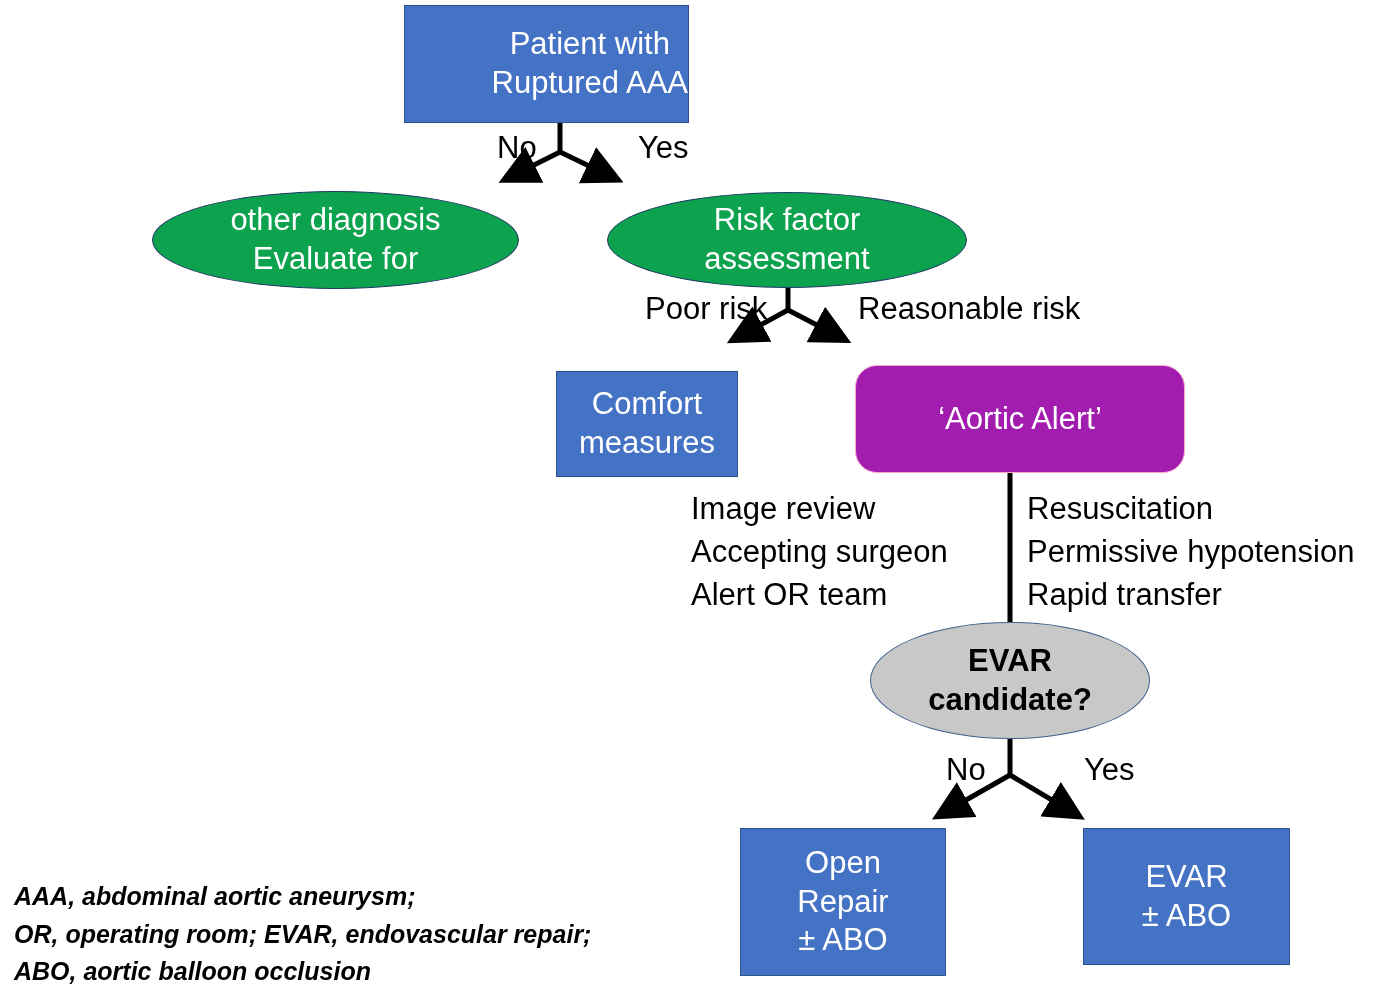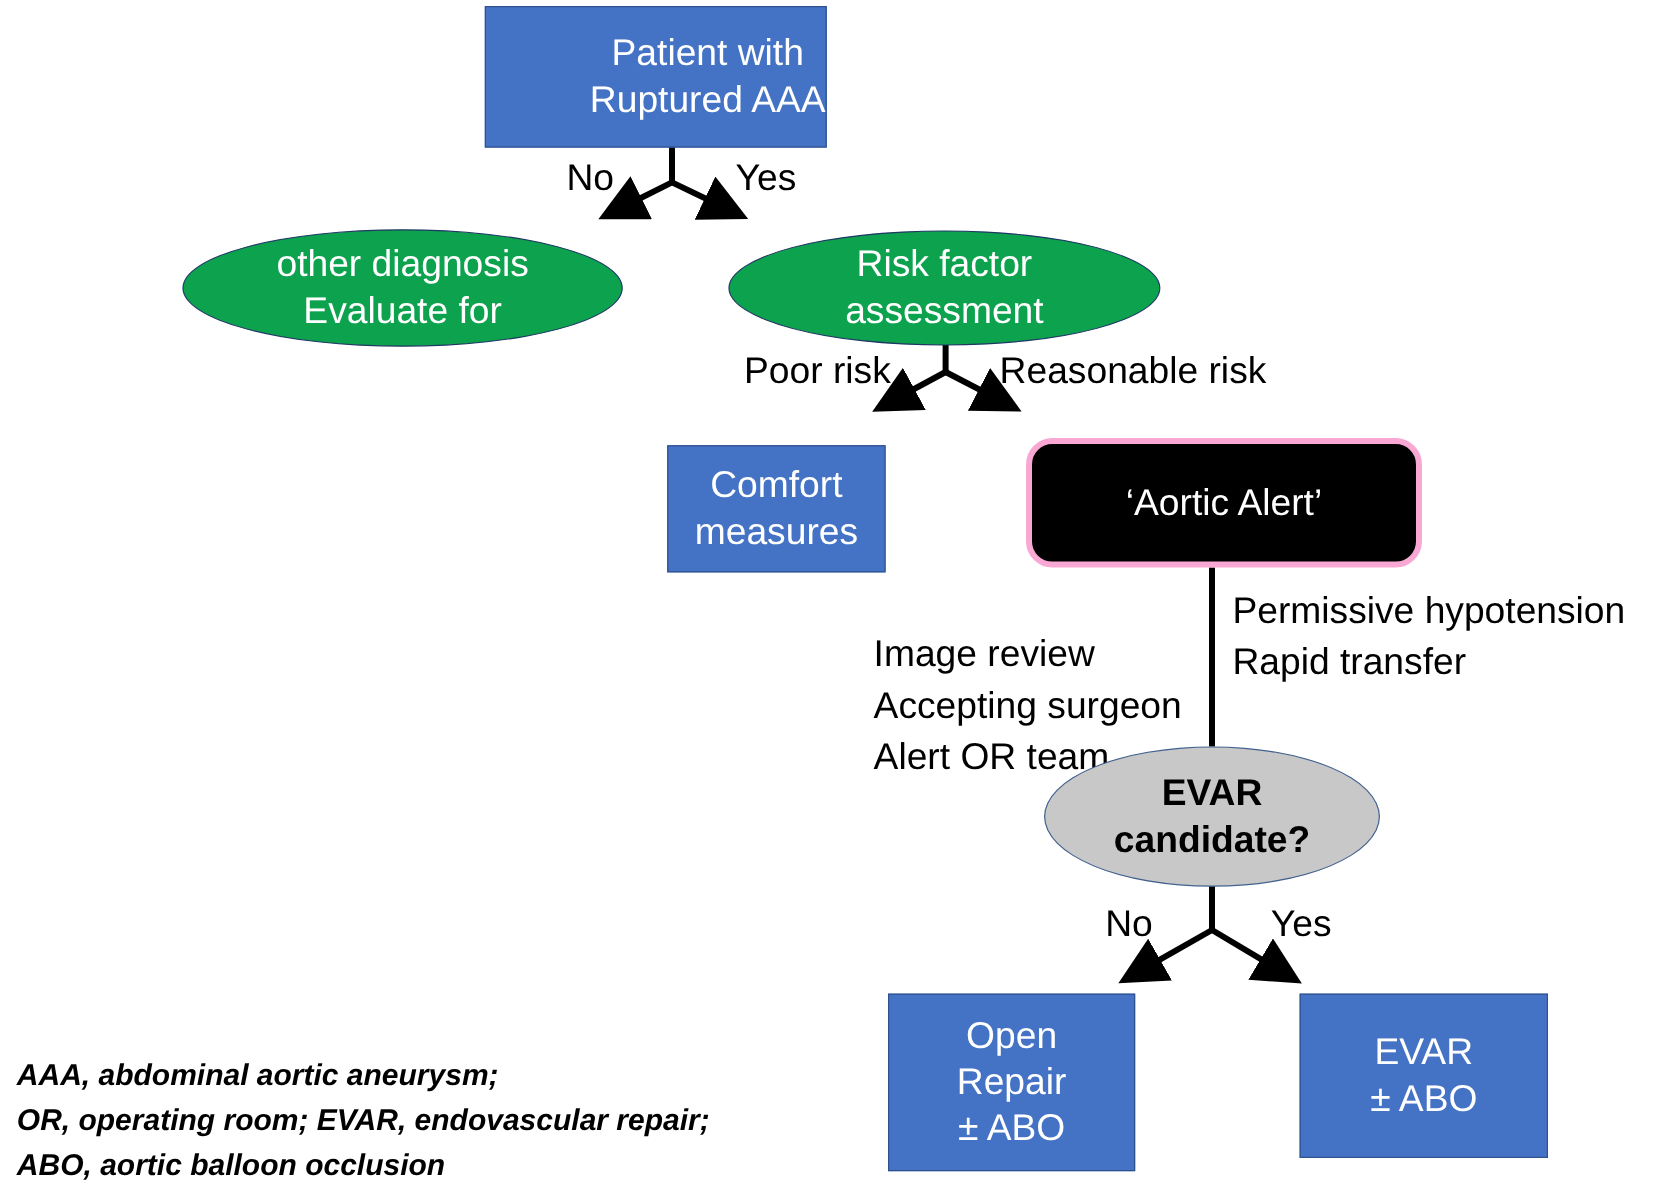--- a/index.html
+++ b/index.html
@@ -27,22 +27,22 @@
     box-sizing: border-box;
     line-height: 1.25;
   }
   .box {
     background: #4472C4;
     border: 1px solid #2F528F;
     color: #ffffff;
     font-size: 31px;
   }
   .box-alert {
-    background: #000000;
-    border: 5px solid #f9a8d4;
+    background: #a21caf;
+    border: 1px solid #f9a8d4;
     border-radius: 22px;
     color: #ffffff;
     font-size: 31px;
   }
   .ellipse-green {
     background: #0DA24E;
     border: 1px solid #1F3864;
     border-radius: 50%;
     color: #ffffff;
     font-size: 31px;
@@ -53,20 +53,21 @@
     border-radius: 50%;
     color: #000000;
     font-size: 31px;
     font-weight: bold;
   }
   .edge-label {
     position: absolute;
     color: #000000;
     font-size: 31px;
     white-space: nowrap;
+    margin-left: 25px;
   }
   .action-list {
     position: absolute;
     color: #000000;
     font-size: 31px;
     line-height: 1.39;
     white-space: nowrap;
   }
   .legend {
     position: absolute;
@@ -146,27 +147,28 @@
       <span class="node-text">measures</span>
     </div>
   </div>
 
   <div class="node box-alert" style="left:855px; top:365px; width:330px; height:108px;">
     <div>
       <span class="node-text">‘Aortic Alert’</span>
     </div>
   </div>
 
-  <div class="action-list" style="left:728px; top:487px;margin-top:36px;">
+  <div class="action-list" style="left:691px; top:487px;">
     <span class="node-text">Image review</span>
     <span class="node-text">Accepting surgeon</span>
     <span class="node-text">Alert OR team</span>
   </div>
 
   <div class="action-list" style="left:1027px; top:487px;">
+    <span class="node-text">Resuscitation</span>
     <span class="node-text">Permissive hypotension</span>
     <span class="node-text">Rapid transfer</span>
   </div>
 
   <div class="node ellipse-gray" style="left:870px; top:622px; width:280px; height:117px;">
     <div>
       <span class="node-text">EVAR</span>
       <span class="node-text">candidate?</span>
     </div>
   </div>

